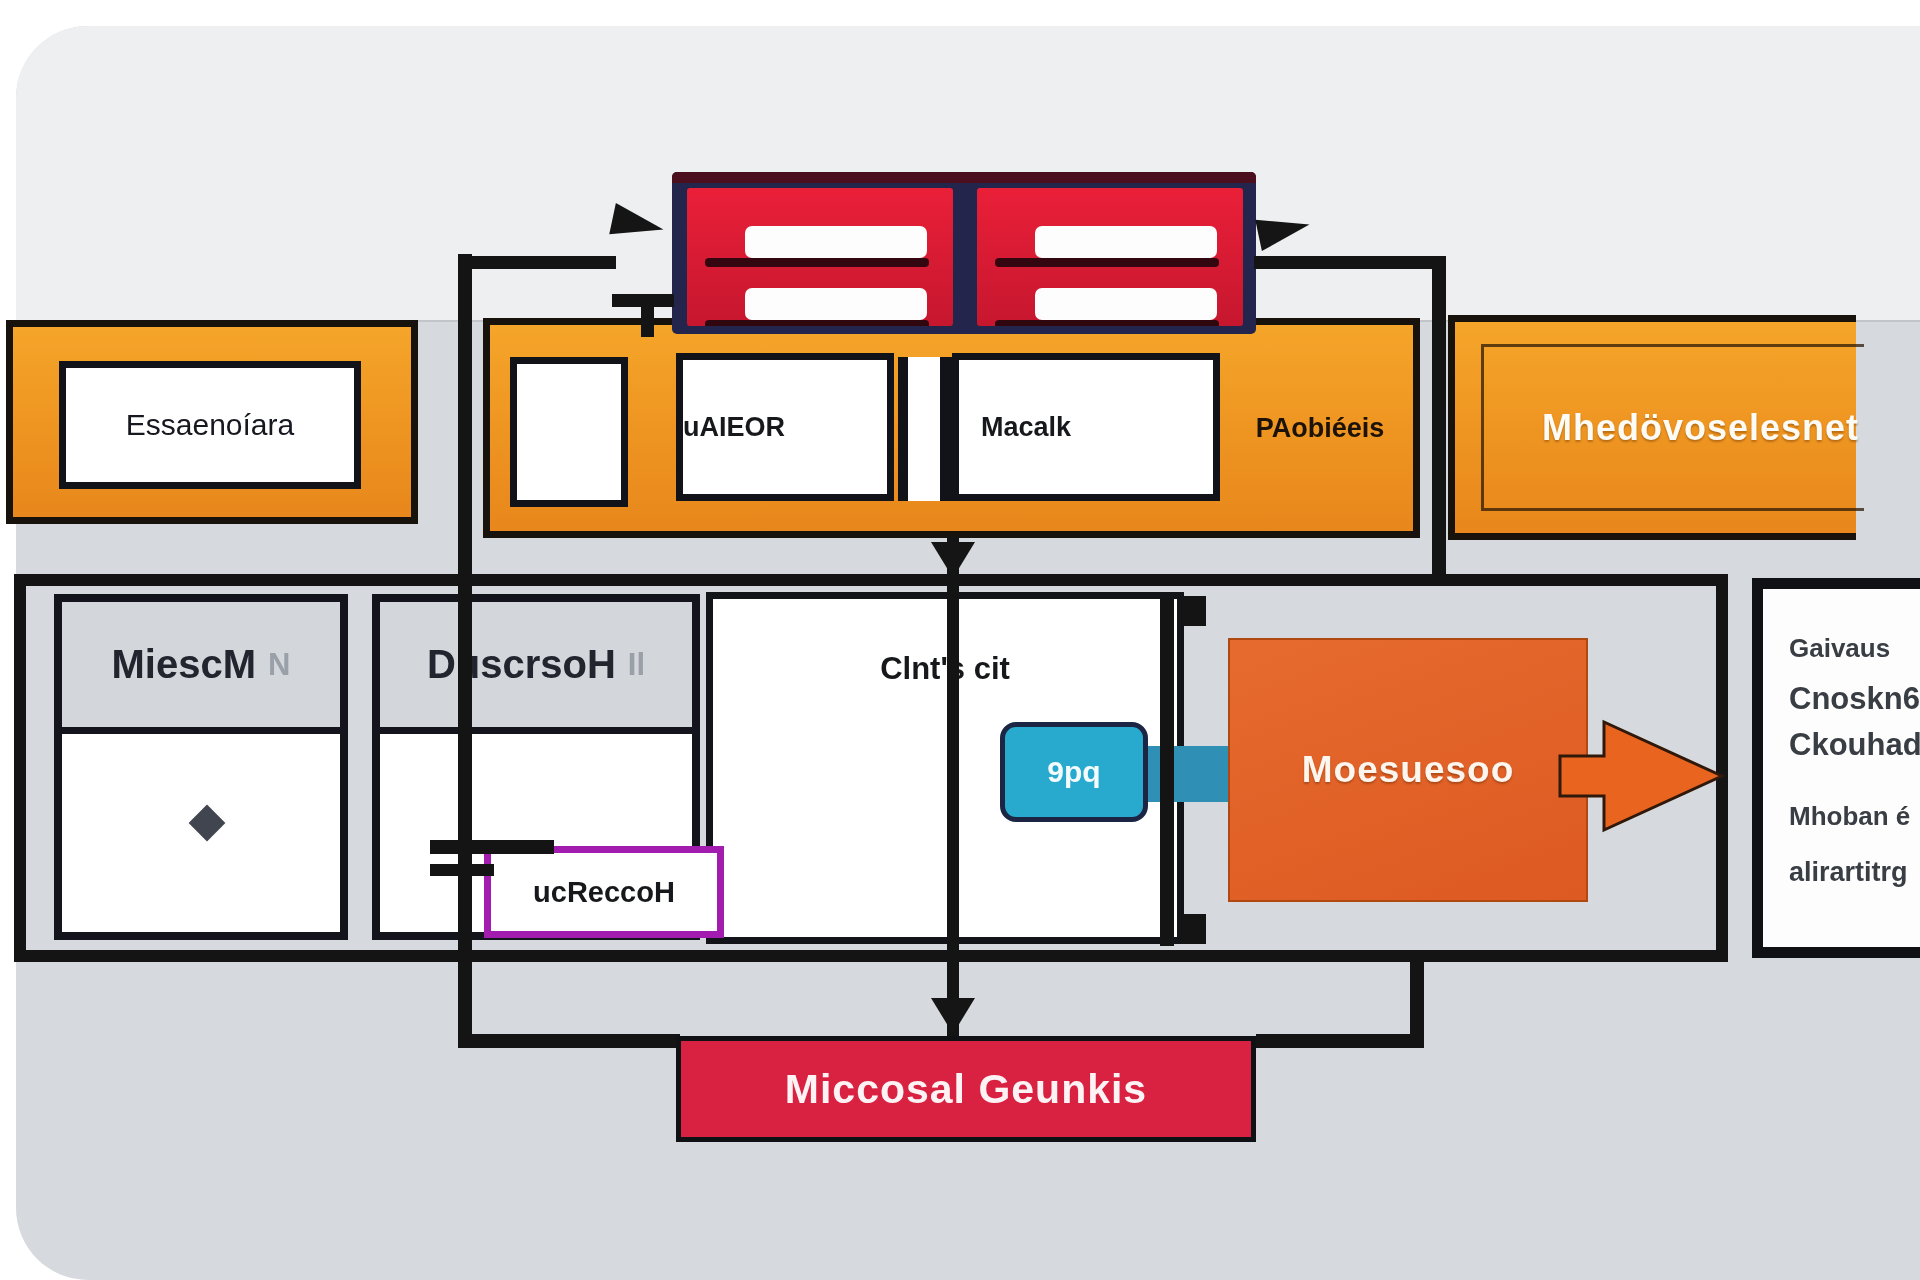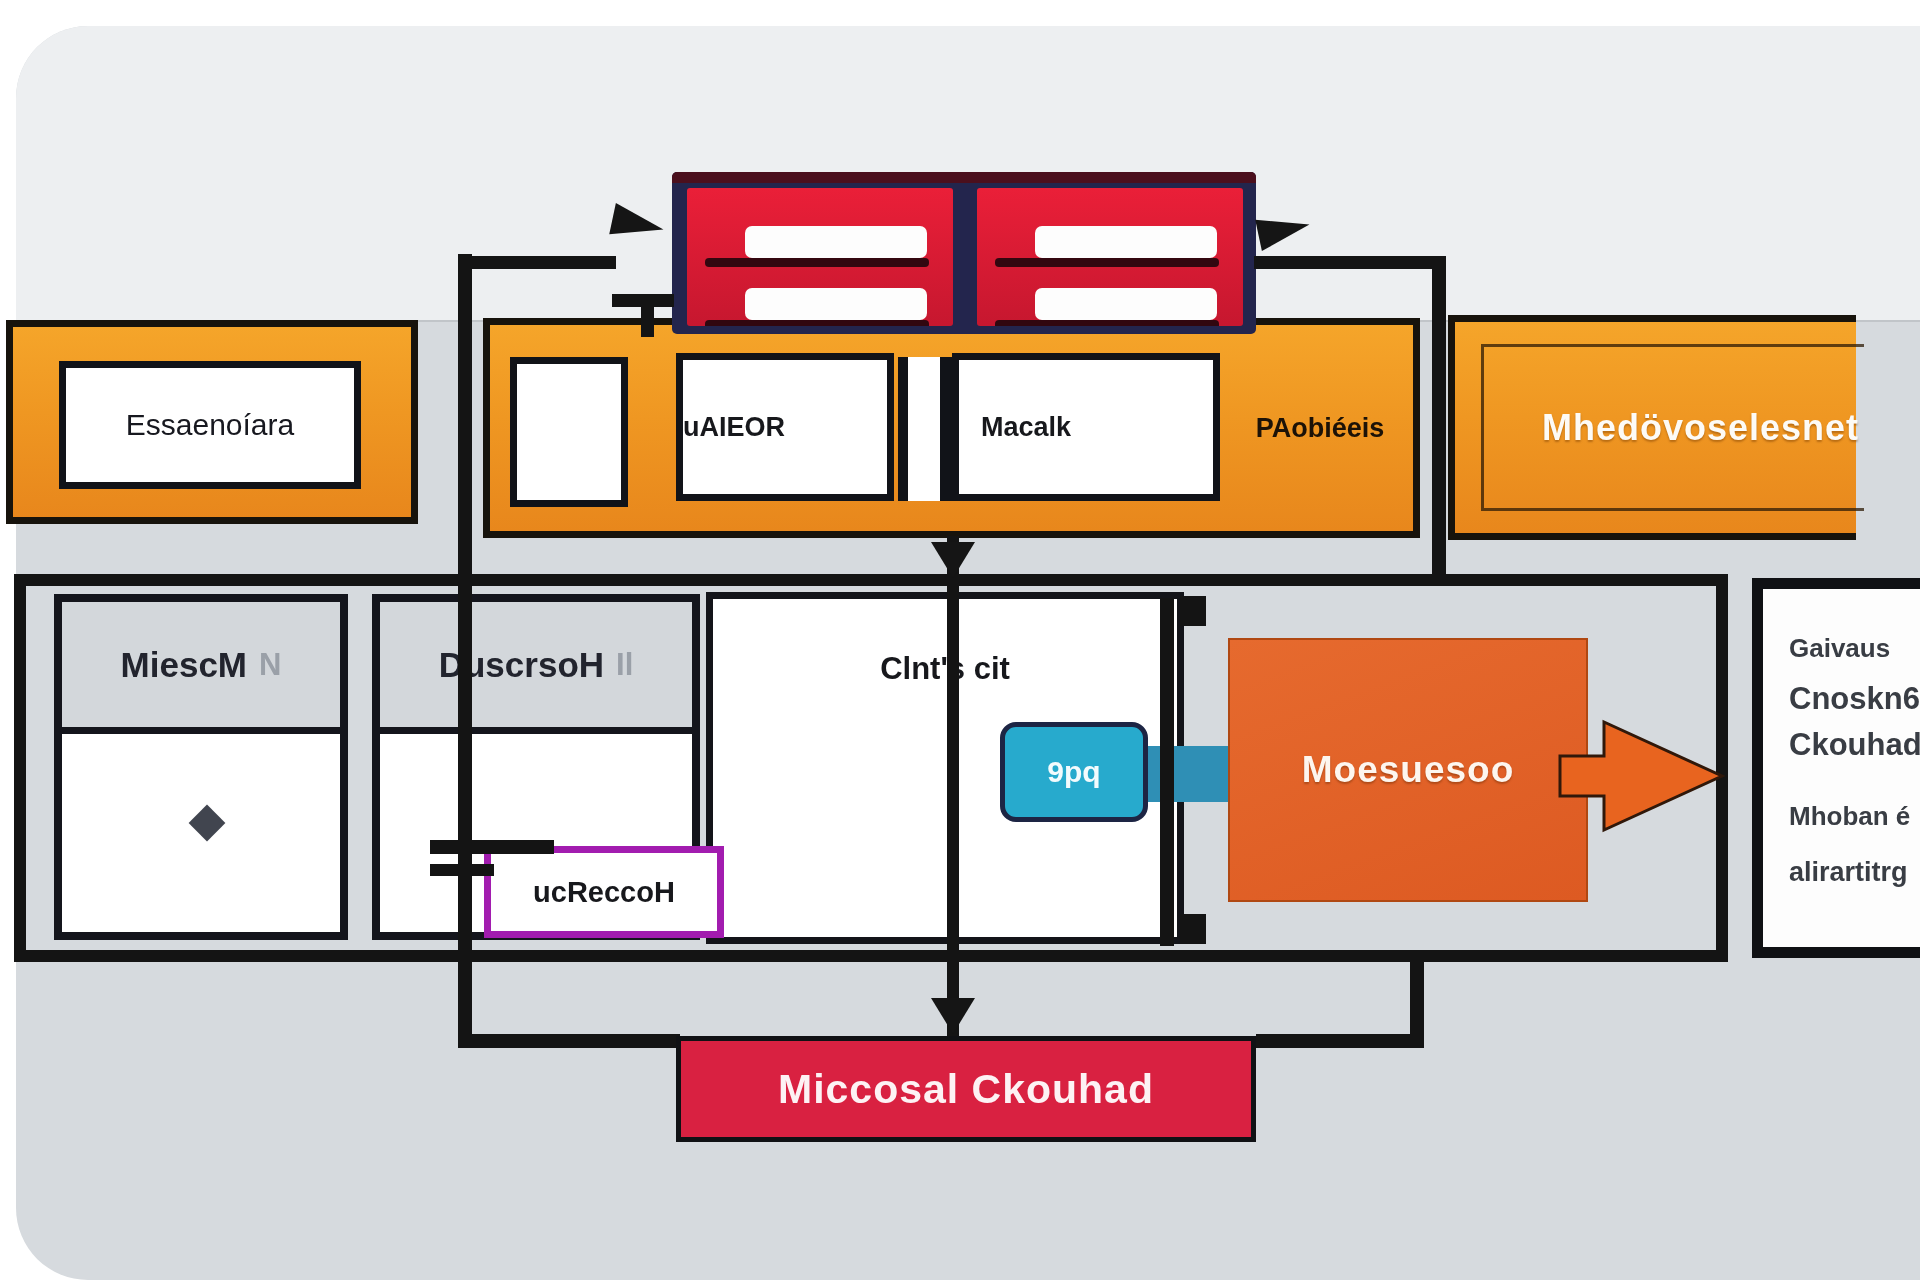--- a/index.html
+++ b/index.html
@@ -63,21 +63,21 @@
   .arr-right{width:0;height:0;border-left:52px solid #151515;border-top:16px solid transparent;
              border-bottom:16px solid transparent;z-index:6;}
   .arr-down{width:0;height:0;border-top:36px solid #151515;border-left:22px solid transparent;
             border-right:22px solid transparent;z-index:6;}
 
   
   .hdr-box{background:#ffffff;border:8px solid #14151c;box-sizing:border-box;z-index:3;}
   .hdr-box .hdr{width:100%;height:132px;background:#d3d7db;border-bottom:7px solid #14151c;
                 box-sizing:border-box;display:flex;align-items:center;justify-content:center;
                 gap:12px;}
-  .hdr .t{font-weight:bold;font-size:35px;color:#22242e;}
+  .hdr .t{font-weight:bold;font-size:40px;color:#22242e;}
   .hdr .sfx{font-weight:bold;font-size:31px;color:#9aa0a8;}
   .miescm{left:54px;top:594px;width:294px;height:346px;}
   .duscrsoll{left:372px;top:594px;width:328px;height:346px;}
   .diamond{left:132px;top:208px;width:26px;height:26px;background:#41454f;transform:rotate(45deg);}
 
   .chrsct{left:706px;top:592px;width:478px;height:352px;background:#fff;border:7px solid #131419;
           box-sizing:border-box;z-index:3;}
   .chrsct-title{left:0;top:52px;width:100%;text-align:center;font-weight:bold;font-size:31px;
           color:#17181c;}
 
@@ -233,16 +233,16 @@
   </div>
 
   <div class="abs process">
     <span class="process-label">Moesuesoo</span>
   </div>
   <svg class="abs" style="left:1552px;top:700px;z-index:5;" width="180" height="152" viewBox="0 0 180 152">
     <polygon points="8,56 52,56 52,22 170,76 52,130 52,96 8,96" fill="#e8641f" stroke="#30180a" stroke-width="3"></polygon>
   </svg>
 
   <div class="abs redbar">
-    <span class="redbar-label">Miccosal Ckouhad</span>
+    <span class="redbar-label">Miccosal Geunkis</span>
   </div>
 
 </div>
 
 </body></html>

